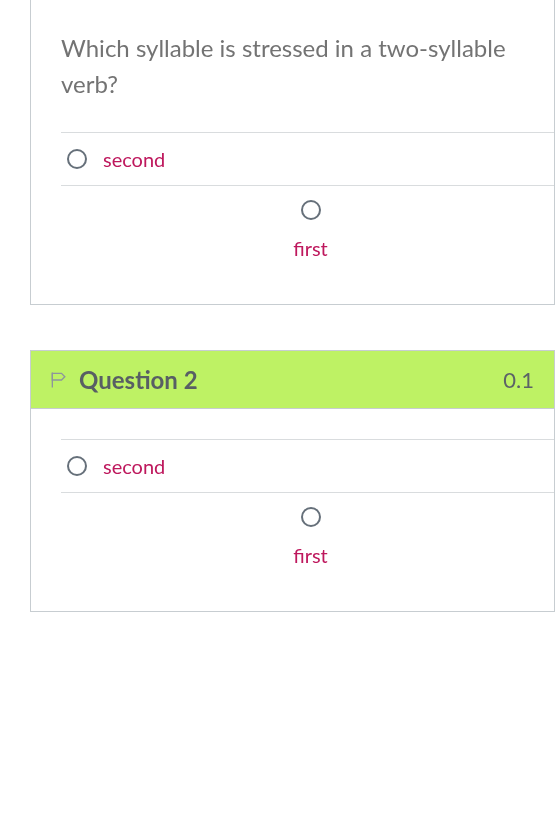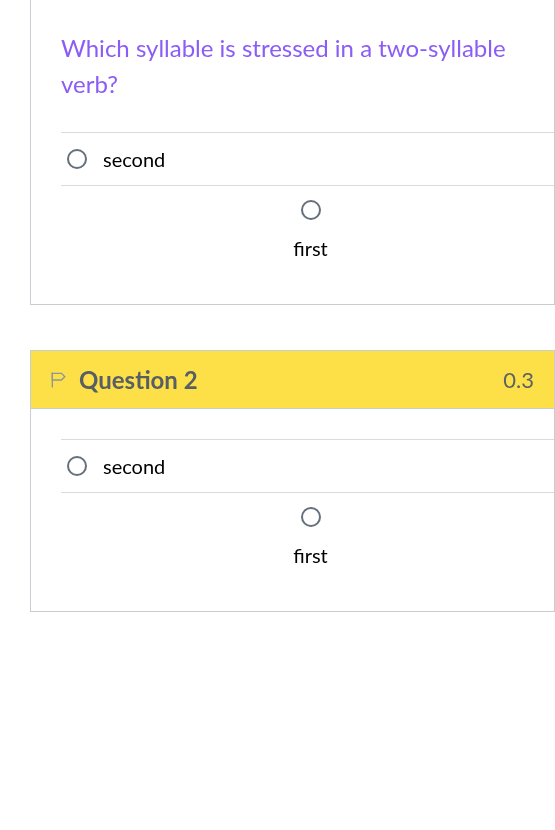--- a/index.html
+++ b/index.html
@@ -17,21 +17,21 @@
     }
     .question-card {
       border: 1px solid #c7cdd1;
       margin-left: 30px;
       margin-bottom: 45px;
     }
     .question-card.first {
       border-top: none;
     }
     .question-header {
-      background: #fde047;
+      background: #bef264;
       border-bottom: 1px solid #c7cdd1;
       padding: 14px 20px 14px 18px;
       display: flex;
       align-items: center;
       justify-content: space-between;
     }
     .header-left {
       display: flex;
       align-items: center;
       gap: 10px;
@@ -50,21 +50,21 @@
       font-size: 22px;
       color: #5c6267;
       font-weight: 400;
     }
     .question-body {
       padding: 30px 0 30px 30px;
     }
     .question-text {
       font-size: 24px;
       font-weight: 400;
-      color: #8b5cf6;
+      color: #737373;
       line-height: 1.5;
       margin-bottom: 30px;
     }
     .options {
       border-top: 1px solid #d9dcde;
     }
     .option-row {
       display: flex;
       align-items: center;
       gap: 16px;
@@ -79,21 +79,21 @@
     .radio-circle {
       width: 20px;
       height: 20px;
       border: 2px solid #66707a;
       border-radius: 50%;
       flex-shrink: 0;
       background: #ffffff;
     }
     .option-label {
       font-size: 20px;
-      color: #000000;
+      color: #be185d;
       font-weight: 400;
     }
   </style>
 </head>
 <body>
 
 <div class="question-card first">
   <div class="question-body">
     <div class="question-text">Which syllable is stressed in a two-syllable verb?</div>
     <div class="options">
@@ -111,21 +111,21 @@
 
 <div class="question-card">
   <div class="question-header">
     <div class="header-left">
       <svg class="flag-icon" viewBox="0 0 24 24" fill="none" stroke="#8d959c" stroke-width="1.6">
         <path d="M4 3 L4 21"></path>
         <path d="M4 4 L15 4 L19 8 L15 12 L4 12 Z"></path>
       </svg>
       <span class="header-title">Question 2</span>
     </div>
-    <span class="header-points">0.3 </span>
+    <span class="header-points">0.1 </span>
   </div>
   <div class="question-body">
     <div class="options">
       <label class="option-row">
         <span class="radio-circle"></span>
         <span class="option-label">second</span>
       </label>
       <label class="option-row">
         <span class="radio-circle"></span>
         <span class="option-label">first</span>

